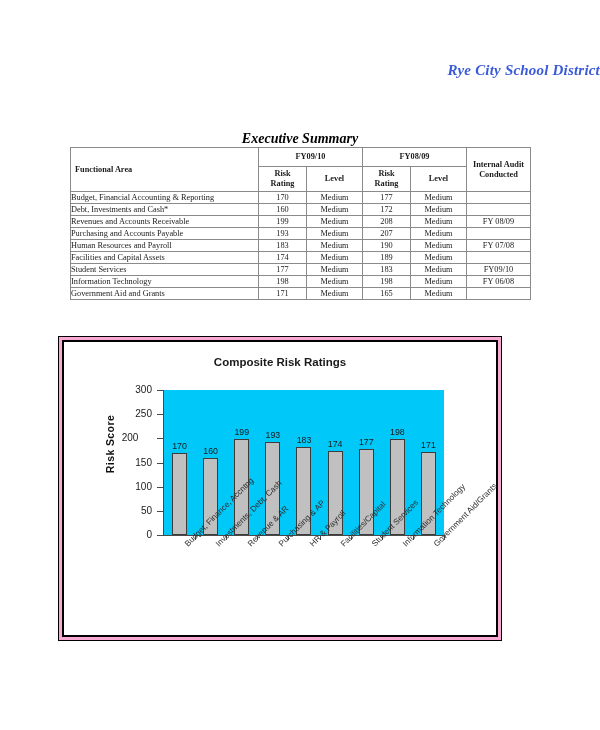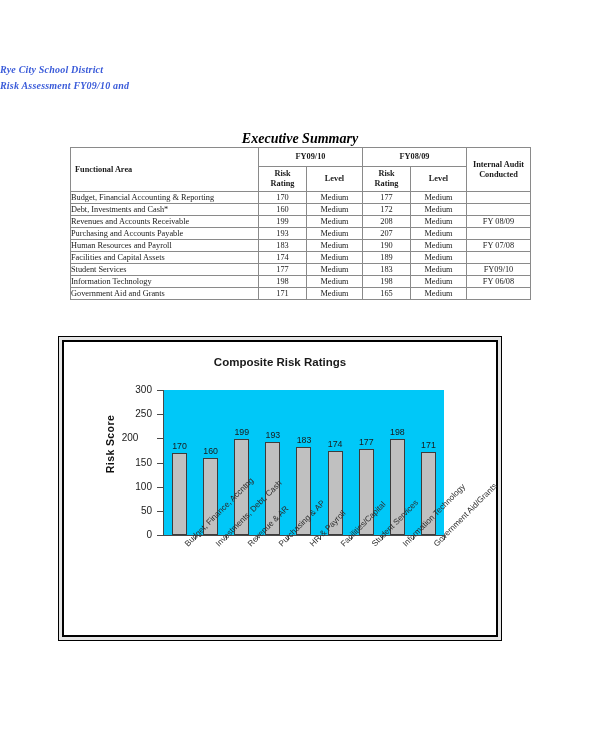--- a/index.html
+++ b/index.html
@@ -8,26 +8,26 @@
     background:#ffffff;
     font-family:"Liberation Serif", serif;
     position:relative;
     overflow:hidden;
   }
 
   
   .doc-title{
     position:absolute;
     top:62px; left:0; width:600px;
-    text-align:left;
+    text-align:right;
     color:#3a5bd9;
     font-family:"Liberation Serif", serif;
     font-weight:bold;
     font-style:italic;
-    font-size:10px;
+    font-size:15px;
     line-height:16px;
     letter-spacing:.2px;
   }
   .doc-title div{white-space:nowrap;}
 
   
   .exec-heading{
     position:absolute;
     top:131px; left:0; width:600px;
     text-align:center;
@@ -85,21 +85,21 @@
   col.c-rr{width:48px;}
   col.c-lv{width:56px;}
   col.c-ia{width:64px;}
 
   
   .chart-outer{
     position:absolute;
     left:58px; top:336px;
     width:444px; height:305px;
     border:1px solid #000;
-    background:#e5e5e5;
+    background:#f9a8d4;
     box-sizing:border-box;
     padding:3px;
   }
   .chart-inner{
     width:100%; height:100%;
     border:2px solid #000;
     box-sizing:border-box;
     position:relative;
     background:#fff;
   }
@@ -203,21 +203,20 @@
     white-space:nowrap;
     transform:rotate(-45deg);
     transform-origin:left top;
   }
 </style>
 </head>
 <body>
 
 <div class="doc-title">
   <div>Rye City School District</div>
-  <div>Risk Assessment FY09/10 and</div>
 </div>
 
 <div class="exec-heading">Executive Summary</div>
 
 <div class="tbl-wrap">
   <table class="summary">
     <colgroup>
       <col class="c-fa">
         <col class="c-rr">
         <col class="c-lv">

